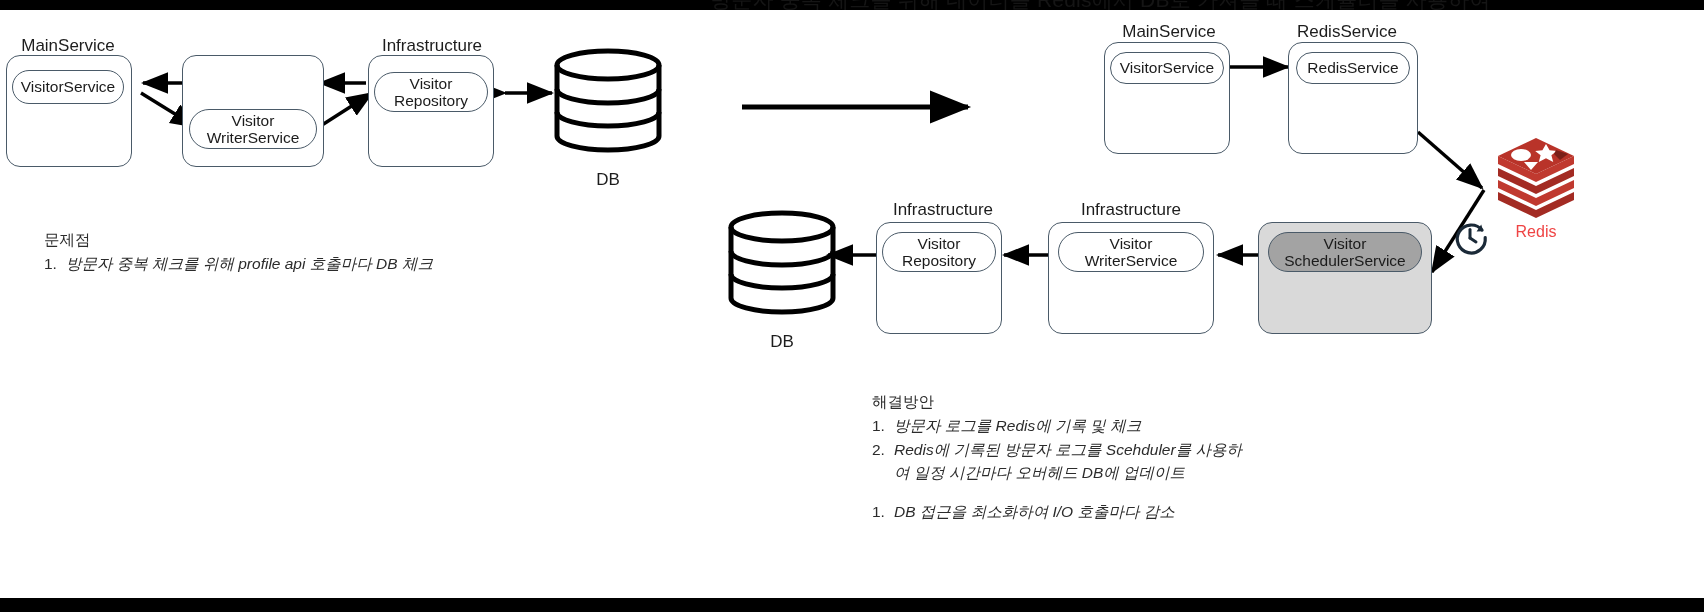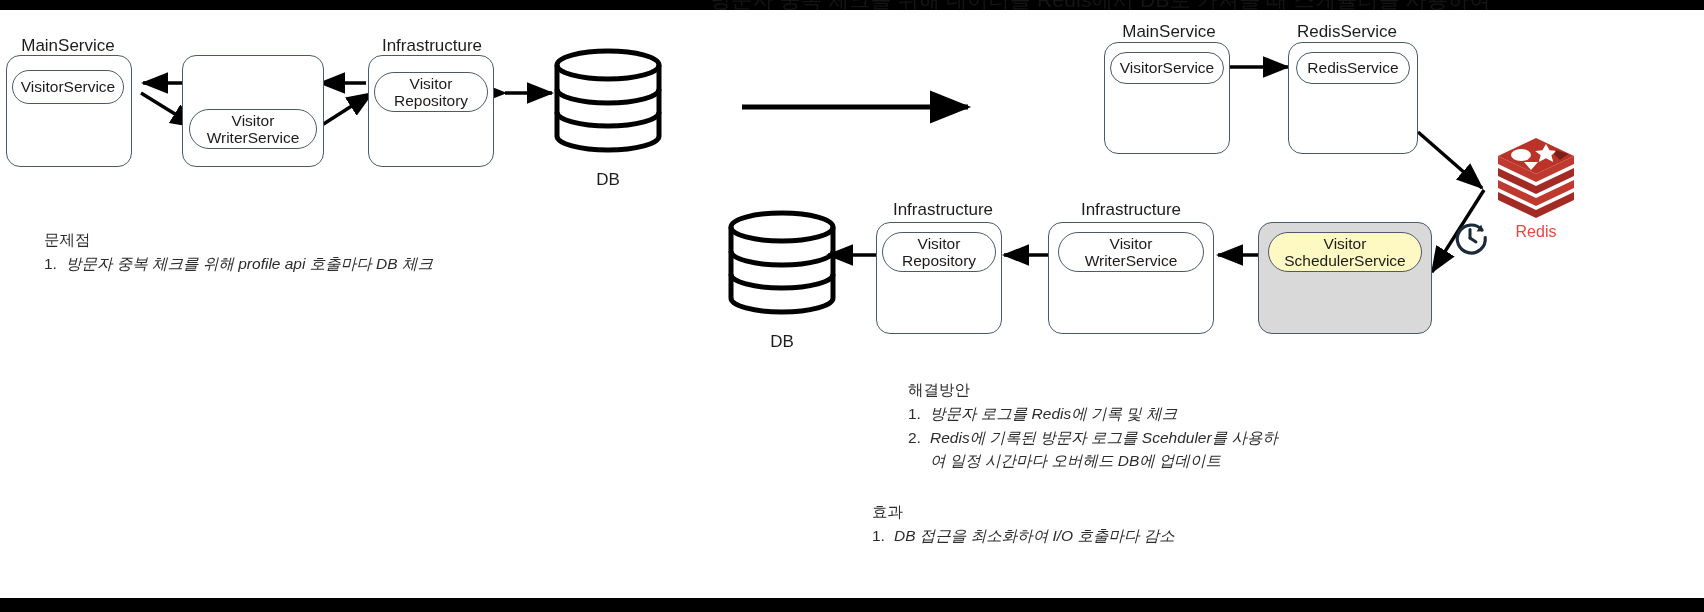--- a/index.html
+++ b/index.html
@@ -42,21 +42,21 @@
     position:absolute;
     border:1.6px solid #4a5a68;
     border-radius:22px;
     background:transparent;
     box-sizing:border-box;
     display:flex;align-items:center;justify-content:center;
     text-align:center;
     font-size:15.5px;color:#1b1b1b;line-height:1.12;
     padding:2px 4px;
   }
-  .pill.shadedpill{background:#fef9c3;}
+  .pill.shadedpill{background:#a3a3a3;}
   .caption{
     position:absolute;
     font-size:17px;color:#1d1d1d;
     text-align:center;line-height:1.12;
     white-space:pre-line;
   }
   .lbl{
     position:absolute;font-size:17px;color:#1d1d1d;text-align:center;
     line-height:1.15;white-space:pre-line;
   }
@@ -230,36 +230,35 @@
         <path d="M42,2 L80,20 L42,38 L4,20 Z" fill="#b93329"></path>
         <ellipse cx="27" cy="19" rx="10" ry="6" fill="#fff"></ellipse>
         <path d="M52,8 l3.6,6.2 l7.2,.7 l-5.4,4.4 l1.8,6.6 l-7.2,-3.6 l-7.2,3.6 l1.8,-6.6 l-5.4,-4.4 l7.2,-.7 Z" fill="#fff"></path>
         <path d="M30,26 l14,0 l-7,8 Z" fill="#fff"></path>
         <path d="M62,14 l12,4 l-8,6 l-6,-6 Z" fill="#7a1f18"></path>
       </g>
     </svg>
   </div>
   <div class="redistext" style="left:1496px;top:213px;">Redis</div>
 
-  <div class="textblock" style="left:872px;top:368px;width:372px;margin-left:36px;">
+  <div class="textblock" style="left:872px;top:380px;width:372px;">
     <div class="hd">해결방안</div>
     <ol>
       <li>
         <span class="num">1.</span>
         <span class="txt">방문자 로그를 Redis에 기록 및 체크</span>
       </li>
       <li>
         <span class="num">2.</span>
         <span class="txt">Redis에 기록된 방문자 로그를 Scehduler를 사용하여 일정 시간마다 오버헤드 DB에 업데이트</span>
       </li>
     </ol>
   </div>
 
   <div class="textblock" style="left:872px;top:490px;width:420px;">
-    <div class="hd">효과</div>
     <ol>
       <li>
         <span class="num">1.</span>
         <span class="txt">DB 접근을 최소화하여 I/O 호출마다 감소</span>
       </li>
     </ol>
   </div>
 
 </div>
 

